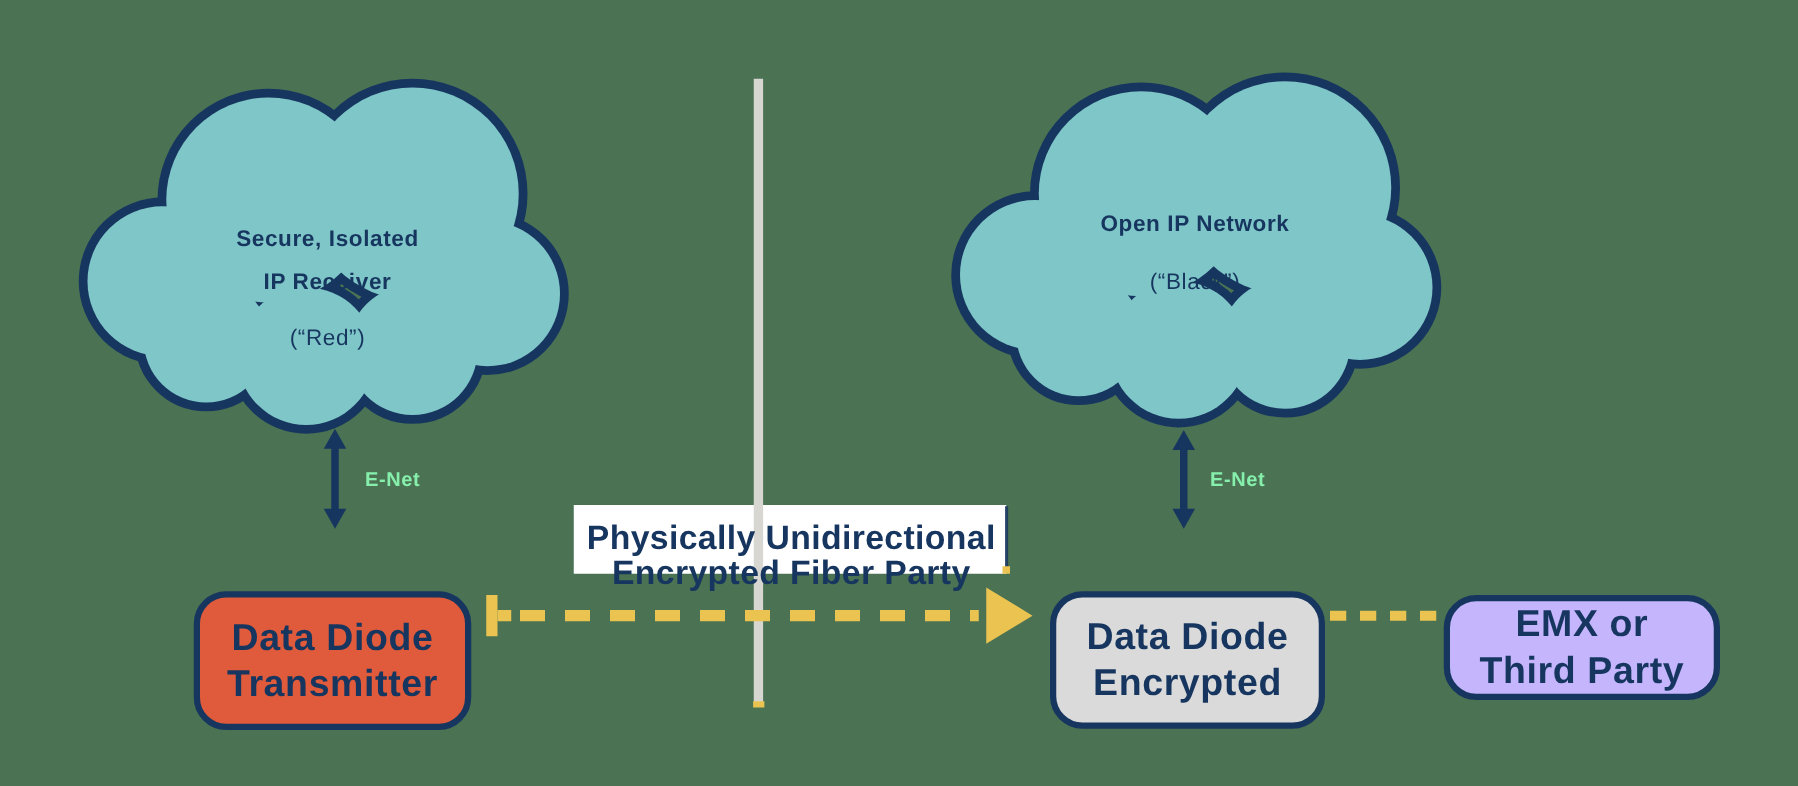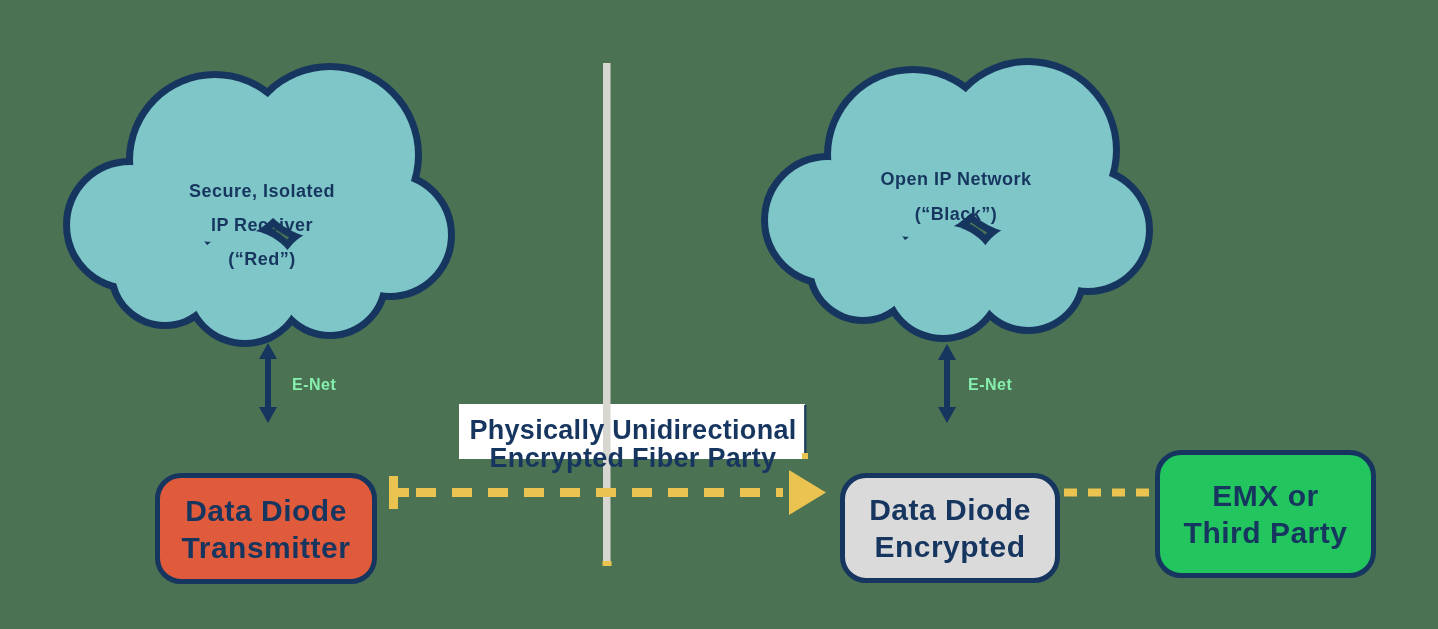--- a/index.html
+++ b/index.html
@@ -8,28 +8,28 @@
     position:relative; width:1438px; height:629px;
     background:#4A7253; overflow:hidden;
     font-family:"Liberation Sans", sans-serif;
   }
   .abs { position:absolute; }
   .layer-svg { position:absolute; left:0; top:0; z-index:2; pointer-events:none; }
   .white-label-bg { left:459px; top:404px; width:346px; height:55px; background:#FFFFFF; z-index:1; }
 
   .cloud-text { z-index:3; color:#17365F; text-align:center; font-weight:bold;
                 font-size:18px; line-height:34px; letter-spacing:0.5px; }
-  .cloud-text .sub { font-weight:bold; }
+  .cloud-text .sub { font-weight:normal;margin-top:11px; }
 
   .node { z-index:3; display:flex; flex-direction:column; align-items:center; justify-content:center;
           border:5px solid #17365F; border-radius:26px; color:#17365F;
           font-weight:bold; font-size:30px; line-height:37px; text-align:center; letter-spacing:0.5px;margin-top:36px; }
   .node-transmitter { left:155px; top:437px; width:222px; height:111px; background:#DF5B3B; }
   .node-receiver    { left:840px; top:437px; width:220px; height:110px; background:#DADADA; }
-  .node-emx         { left:1155px; top:414px; width:221px; height:128px; background:#22c55e; }
+  .node-emx         { left:1155px; top:440px; width:221px; height:84px; background:#c4b5fd; }
 
   .enet-label { z-index:3; color:#86efac; font-weight:bold; font-size:16px; letter-spacing:0.5px; }
   .enet-left  { left:292px; top:376px; }
   .enet-right { left:968px; top:376px; }
 
   .fiber-label { left:433px; top:416px; width:400px; z-index:3; color:#17365F;
                  font-weight:bold; font-size:27px; line-height:28px; text-align:center; letter-spacing:0.3px; }
 
   
   .divider       { fill:#D8D6D0; }

